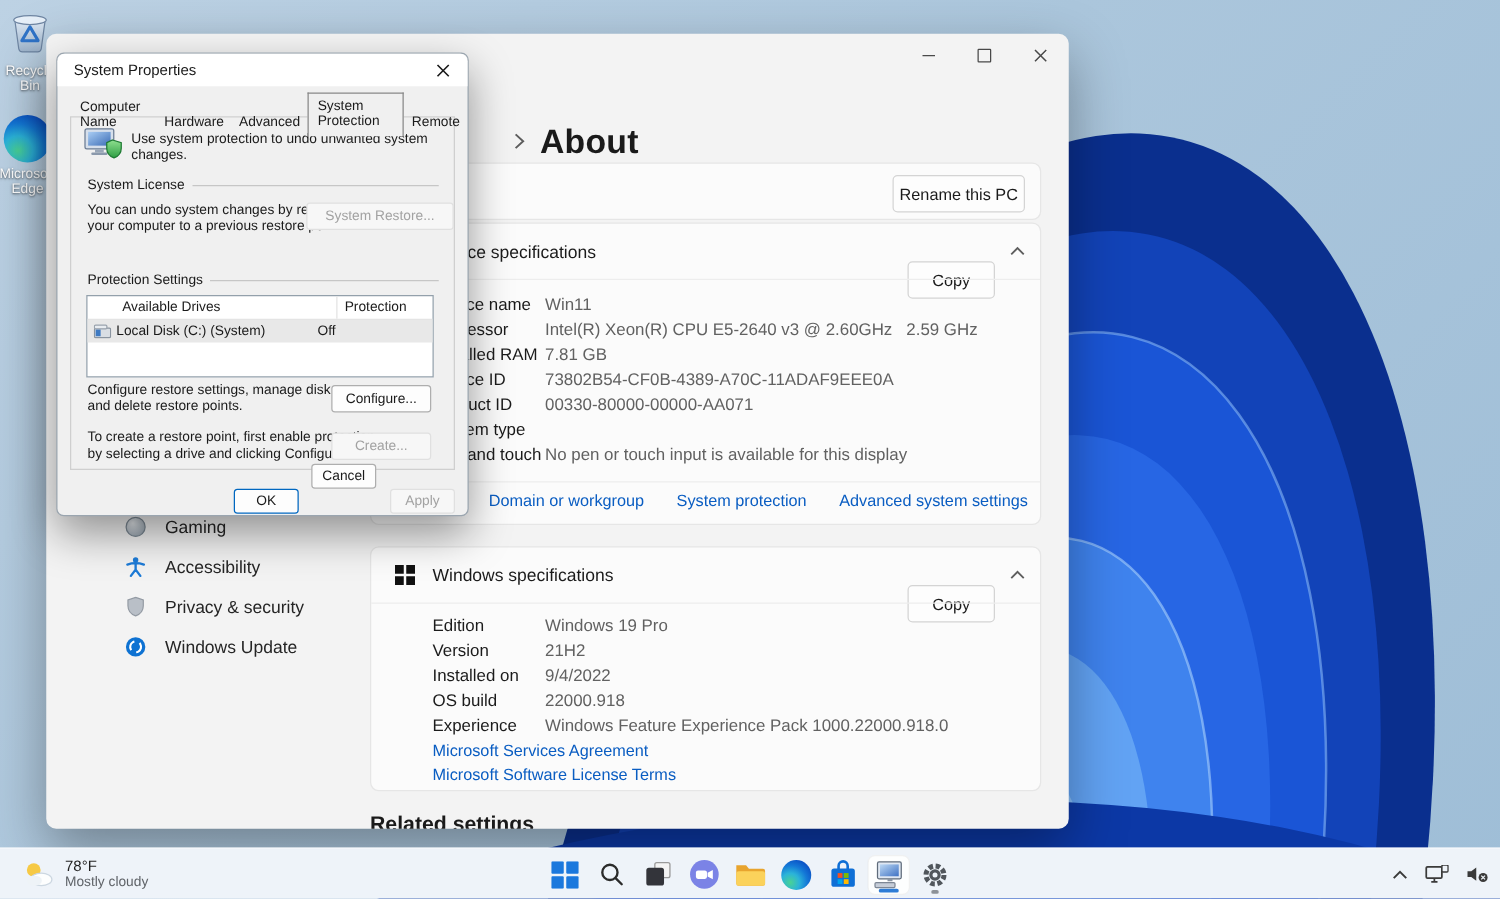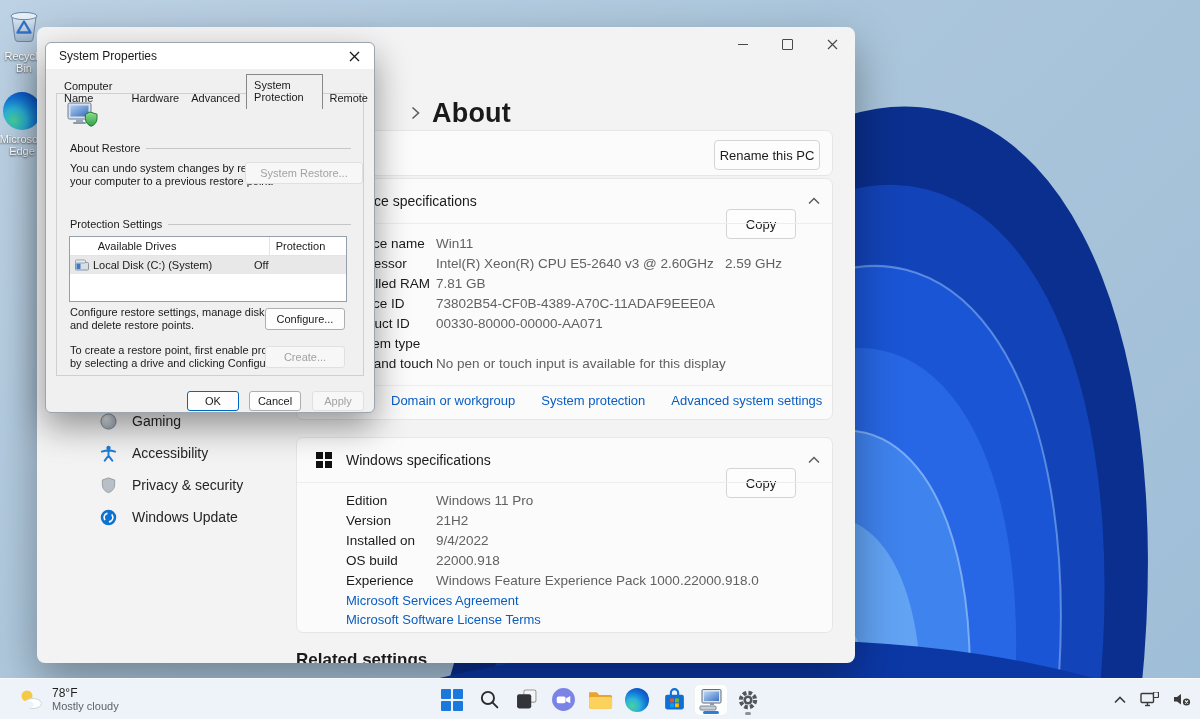--- a/index.html
+++ b/index.html
@@ -248,21 +248,21 @@
         <span class="card-title">Windows specifications</span>
         <div class="copy-btn">Copy</div>
         <svg class="collapse" width="12" height="8" viewBox="0 0 12 8">
             <path d="M1,6.5 L6,1.5 L11,6.5" stroke="#5d5d5d" stroke-width="1.5" fill="none"></path>
           </svg>
       </div>
       <div class="hdiv" style="top:44px;"></div>
       <div class="spec-rows" style="top:52px;">
         <div class="spec-row">
             <span class="spec-label">Edition</span>
-            <span class="spec-value">Windows 11 Pro</span>
+            <span class="spec-value">Windows 19 Pro</span>
           </div>
         <div class="spec-row">
             <span class="spec-label">Version</span>
             <span class="spec-value">21H2</span>
           </div>
         <div class="spec-row">
             <span class="spec-label">Installed on</span>
             <span class="spec-value">9/4/2022</span>
           </div>
         <div class="spec-row">
@@ -312,23 +312,24 @@
               <stop offset="0" stop-color="#8fe08f"></stop>
               <stop offset="1" stop-color="#2f9e44"></stop>
             </linearGradient>
         </defs>
         <rect x="1" y="3" width="23" height="16" rx="1.5" fill="#d6dfeb" stroke="#6b7c94"></rect>
         <rect x="3.5" y="5.5" width="18" height="11" fill="url(#scr)"></rect>
         <rect x="9" y="19.5" width="7" height="2.5" fill="#9aa7b8"></rect>
         <rect x="6" y="22" width="13" height="2" rx="1" fill="#8b99ac"></rect>
         <path d="M25,13 L32,15.2 V19.5 c0,4 -2.8,6.6 -5.8,7.8 -3,-1.2 -5.8,-3.8 -5.8,-7.8 V15.2 Z" transform="translate(-2,-1)" fill="url(#shg)" stroke="#1e7a33"></path>
       </svg>
+      <div class="dlg-text" style="left:48px;top:11px;width:248px;">Use system protection to undo unwanted system changes.</div>
 
       <div class="grp" style="top:48px;">
-        <span>About Restore</span>
+        <span>System License</span>
       </div>
       <div class="dlg-text" style="left:13px;top:68px;">
         <div>You can undo system changes by reverting</div>
         <div>your computer to a previous restore point.</div>
       </div>
       <div class="w32-btn disabled" style="left:188px;top:68px;width:118px;height:22px;">System Restore...</div>
 
       <div class="grp" style="top:124px;">
         <span>Protection Settings</span>
       </div>
@@ -358,21 +359,21 @@
       <div class="w32-btn" style="left:208px;top:214px;width:80px;height:22px;">Configure...</div>
 
       <div class="dlg-text" style="left:13px;top:250px;">
         <div>To create a restore point, first enable protection</div>
         <div>by selecting a drive and clicking Configure.</div>
       </div>
       <div class="w32-btn disabled" style="left:208px;top:252px;width:80px;height:22px;">Create...</div>
     </div>
 
     <div class="w32-btn default" style="left:141px;top:348px;width:52px;height:20px;">OK</div>
-    <div class="w32-btn" style="left:203px;top:348px;width:52px;height:20px;">Cancel</div>
+    <div class="w32-btn" style="left:203px;top:328px;width:52px;height:20px;">Cancel</div>
     <div class="w32-btn disabled" style="left:266px;top:348px;width:52px;height:20px;">Apply</div>
   </div>
 
   <div class="taskbar">
     <div class="weather">
       <svg width="26" height="24" viewBox="0 0 26 24">
         <circle cx="9" cy="8" r="5.5" fill="#f6c945"></circle>
         <ellipse cx="15" cy="15.5" rx="8.5" ry="5" fill="#fdfefe" stroke="#ccd7e1"></ellipse>
         <ellipse cx="9.5" cy="16.5" rx="6" ry="4" fill="#eef3f7"></ellipse>
       </svg>

